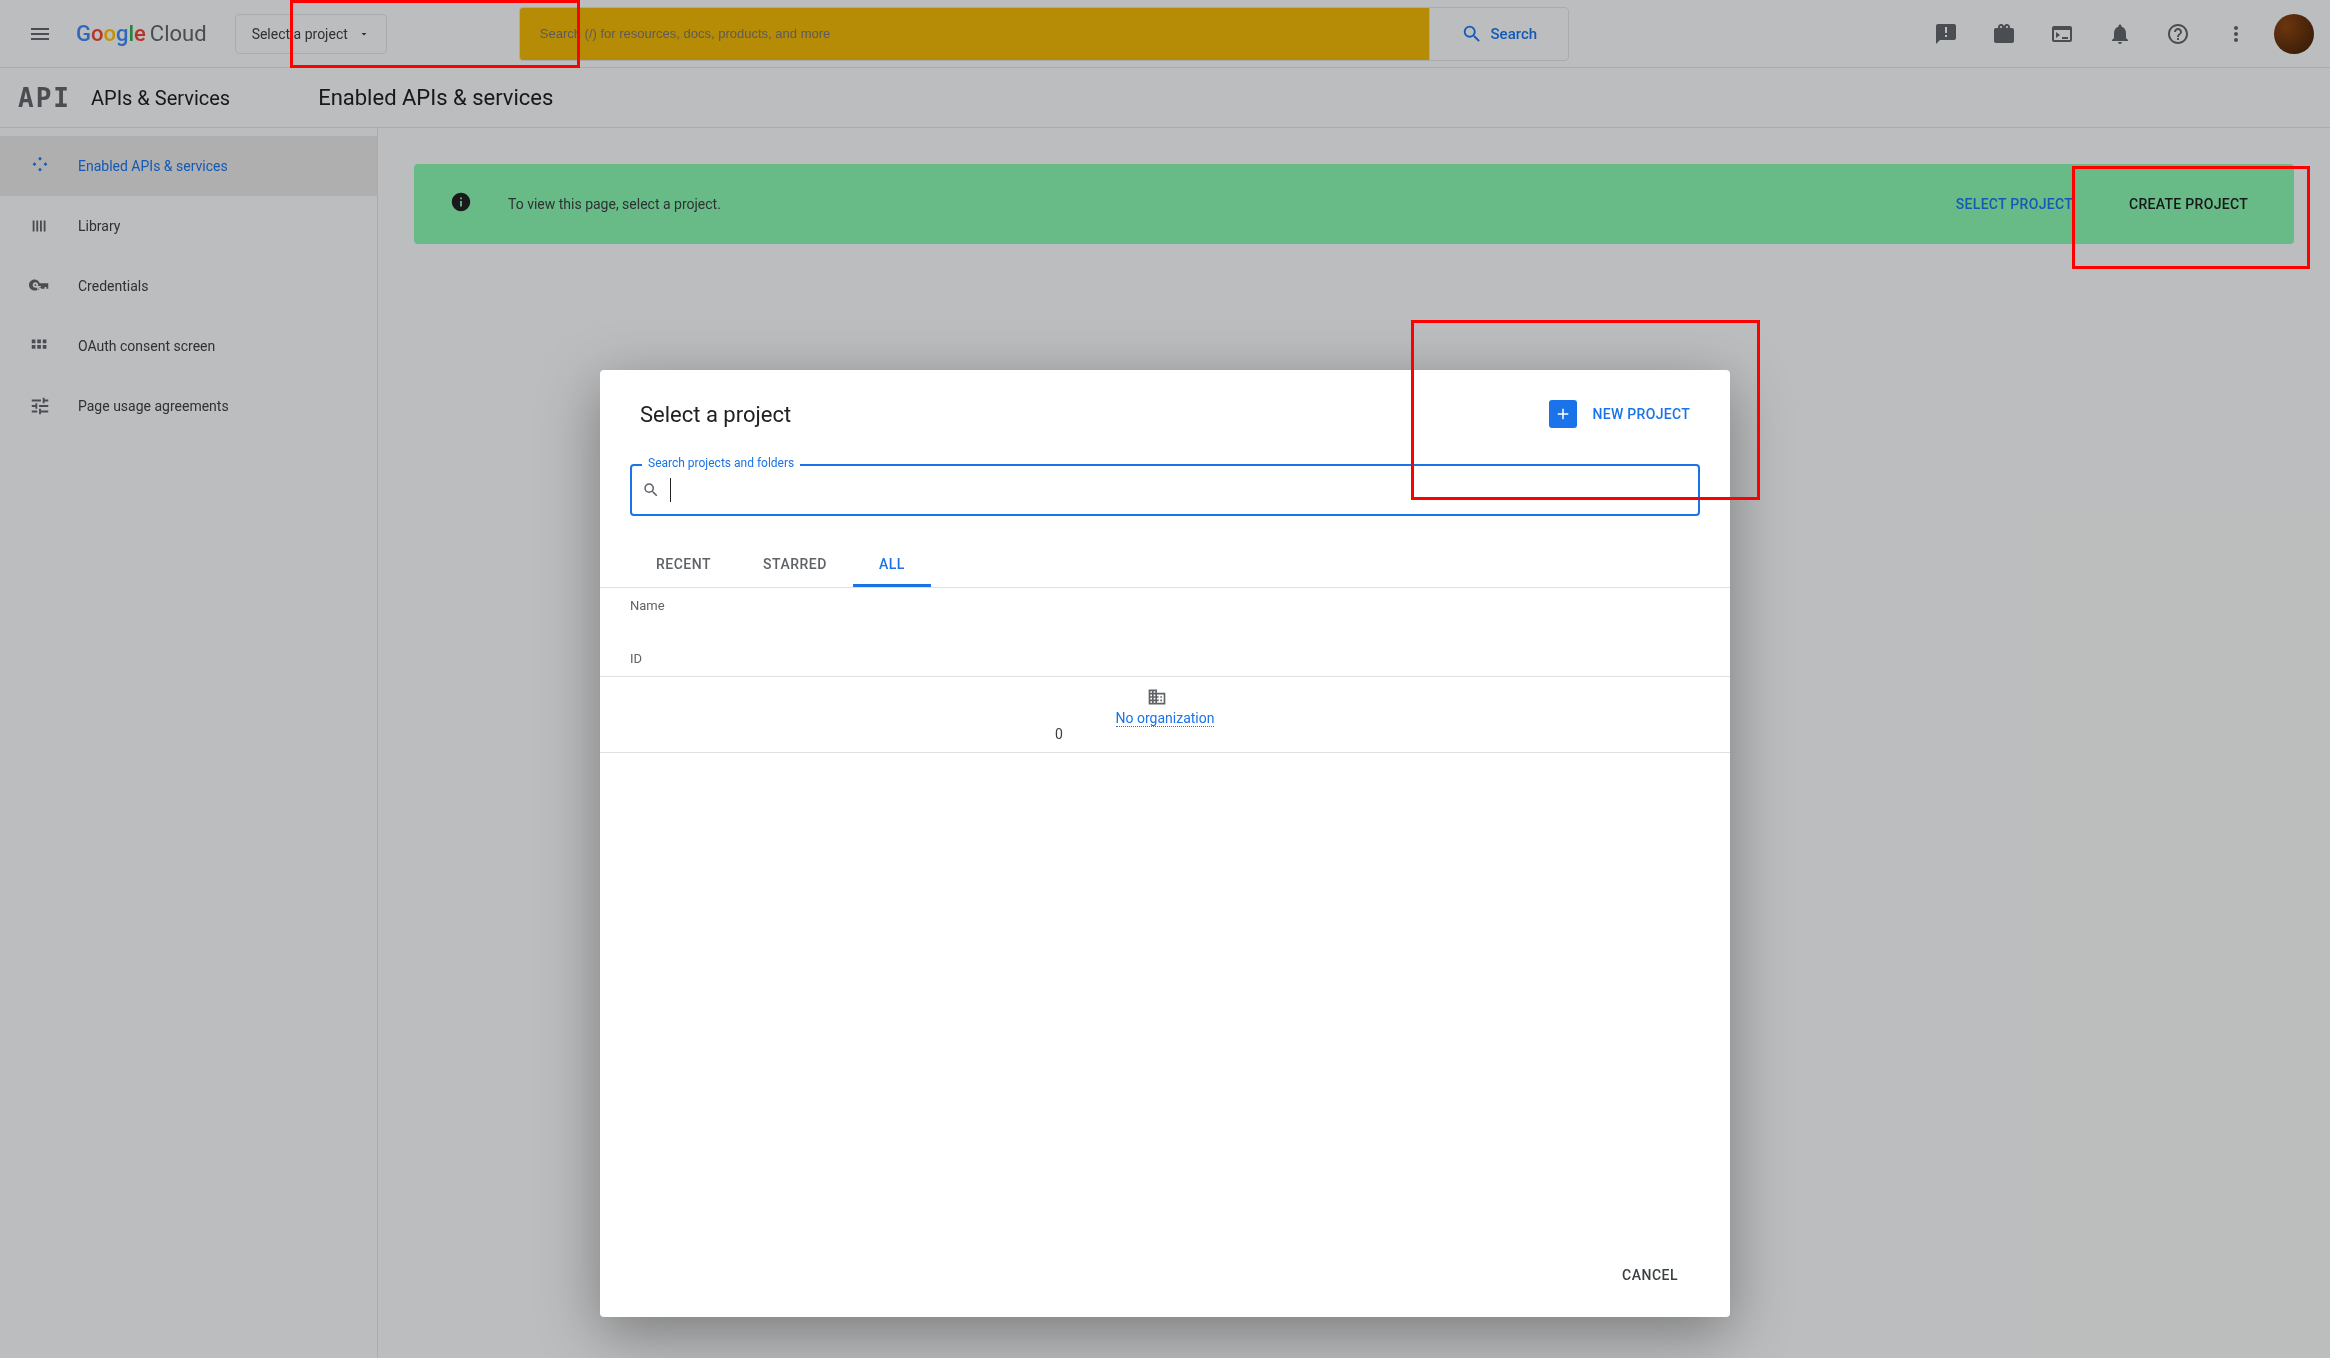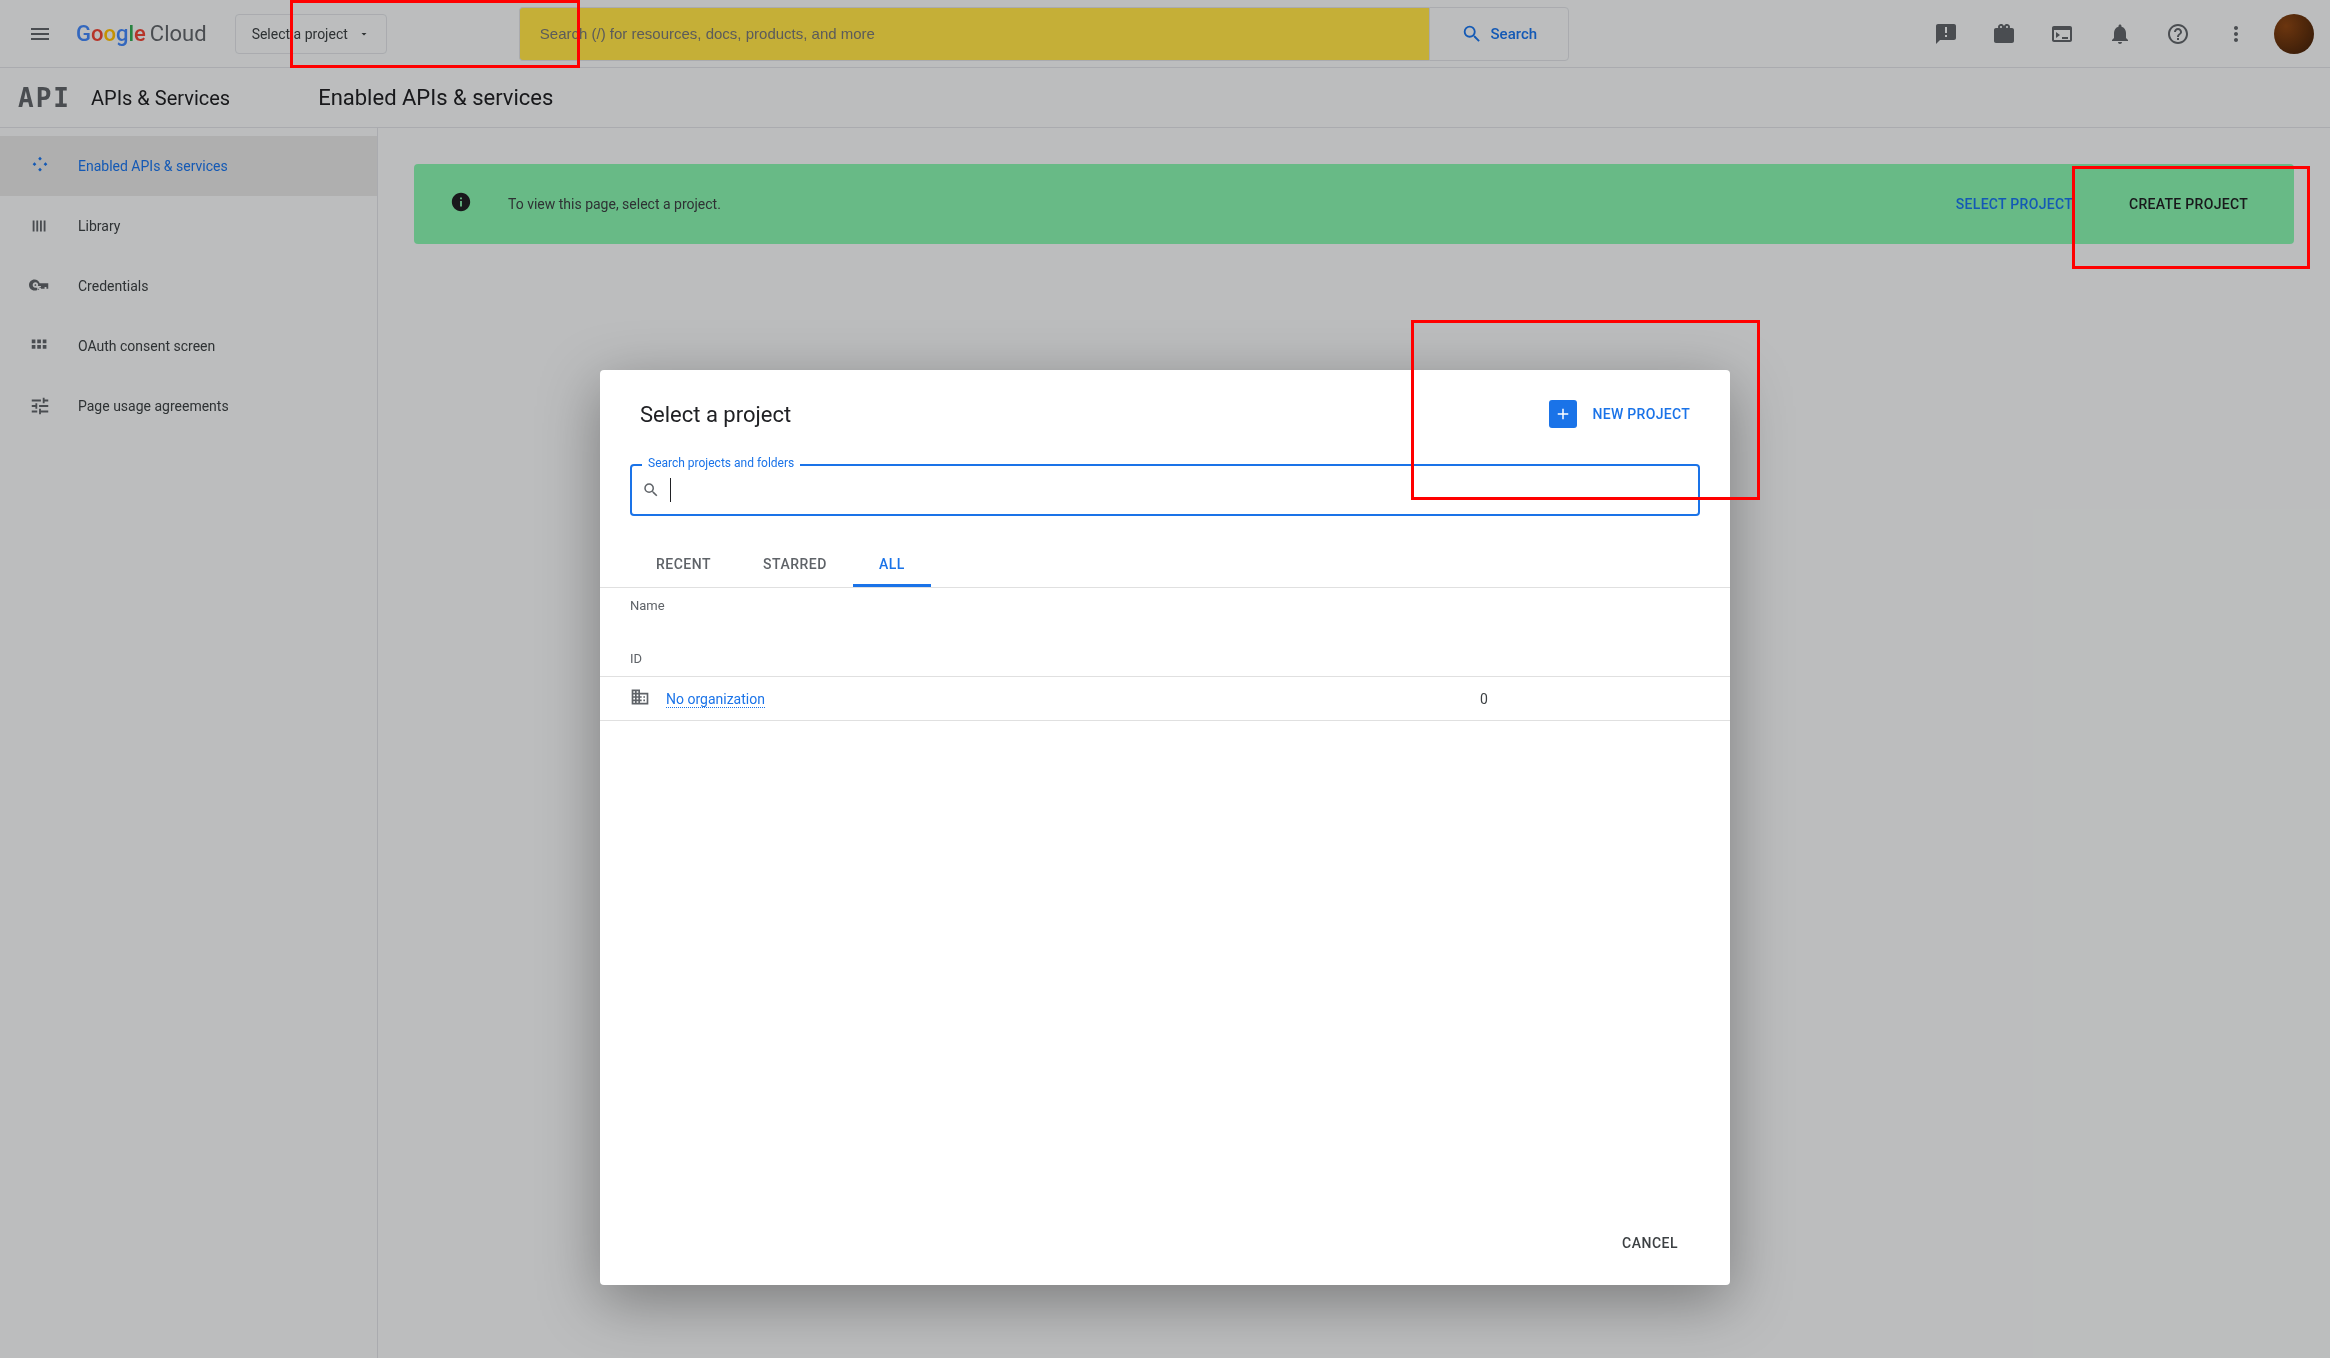--- a/index.html
+++ b/index.html
@@ -52,23 +52,23 @@
   display: flex;
   margin-left: 120px;
   width: 1050px;
 }
 .search-box {
   flex: 1;
   height: 54px;
   border: 1px solid #dadce0;
   border-right: none;
   border-radius: 4px 0 0 4px;
-  background: #fde047;
+  background: #eab308;
   padding: 0 20px;
-  font-size: 15px;
+  font-size: 13px;
   color: #5f6368;
 }
 .search-btn {
   width: 140px;
   display: flex; align-items: center; justify-content: center; gap: 8px;
   border: 1px solid #dadce0;
   border-radius: 0 4px 4px 0;
   background: #f1f3f4;
   color: #1a73e8;
   font-weight: 500;
@@ -273,20 +273,21 @@
 }
 .col-name { flex: 1; }
 .col-id { width: 220px; margin-top: 38px; }
 
 .table-row {
   display: flex;
   align-items: center;
   padding: 10px 30px;
   font-size: 14px;
   border-bottom: 1px solid #e0e0e0;
+  flex-direction: column;
 }
 .row-icon svg { width: 20px; height: 20px; fill: #5f6368; margin-right: 16px; }
 .row-name { flex: 1; }
 .row-name a { color: #1a73e8; text-decoration: none; border-bottom: 1px dotted #1a73e8; cursor: pointer;}
 .row-id { width: 220px; color: #3c4043; }
 
 .dialog-filler { flex: 1; min-height: 500px; }
 .dialog-footer {
   display: flex; justify-content: flex-end;
   padding: 6px 40px;

